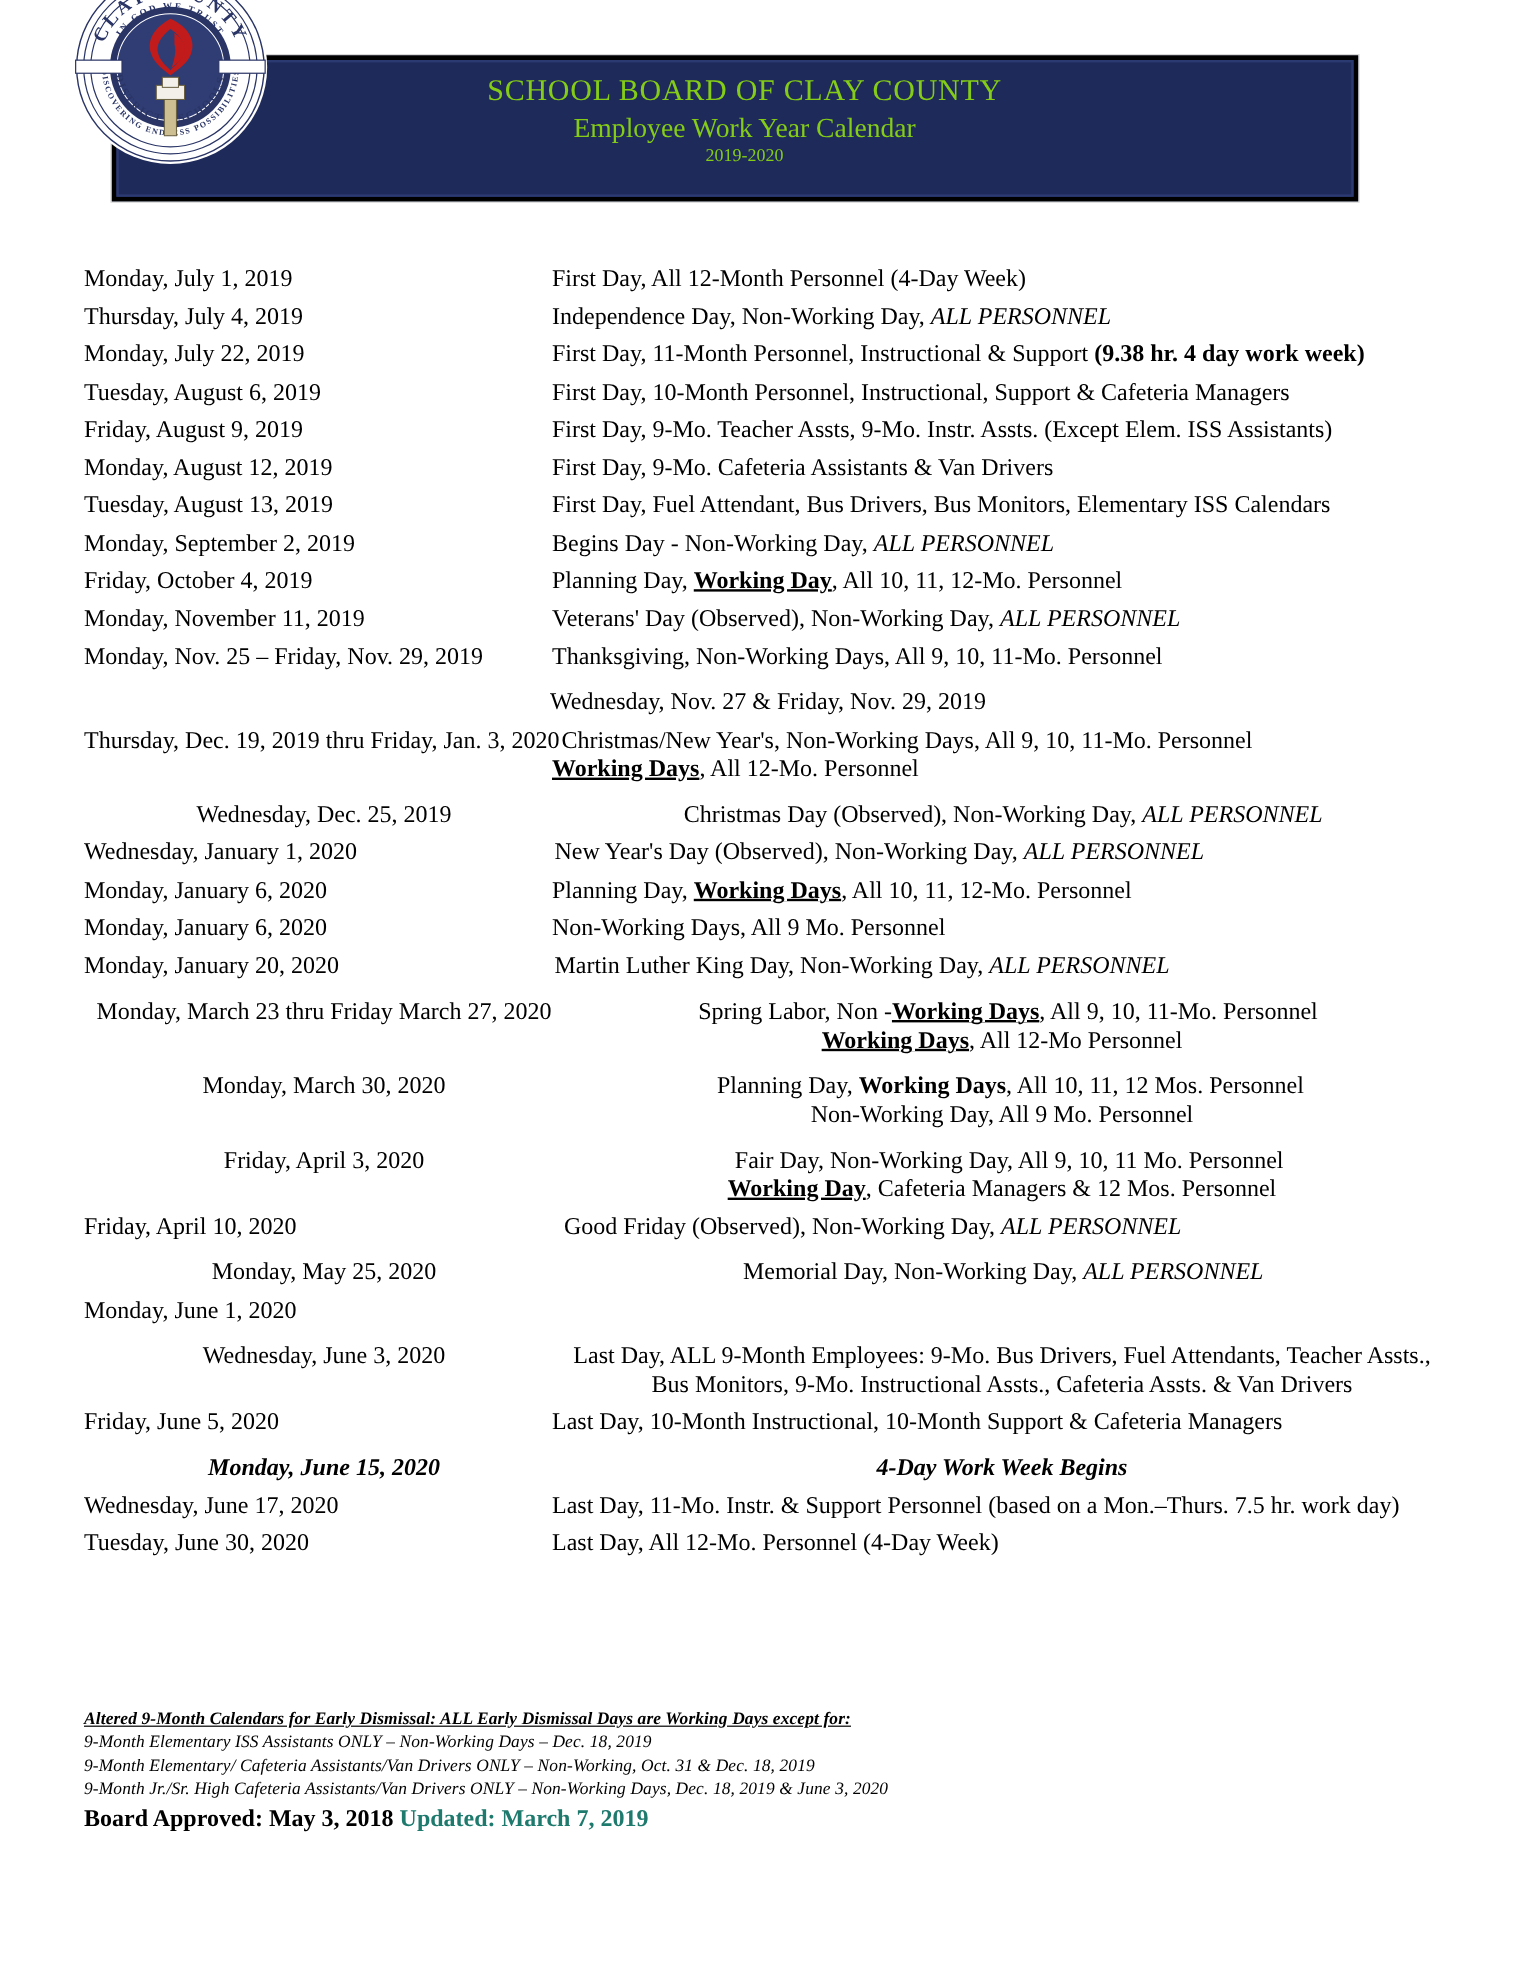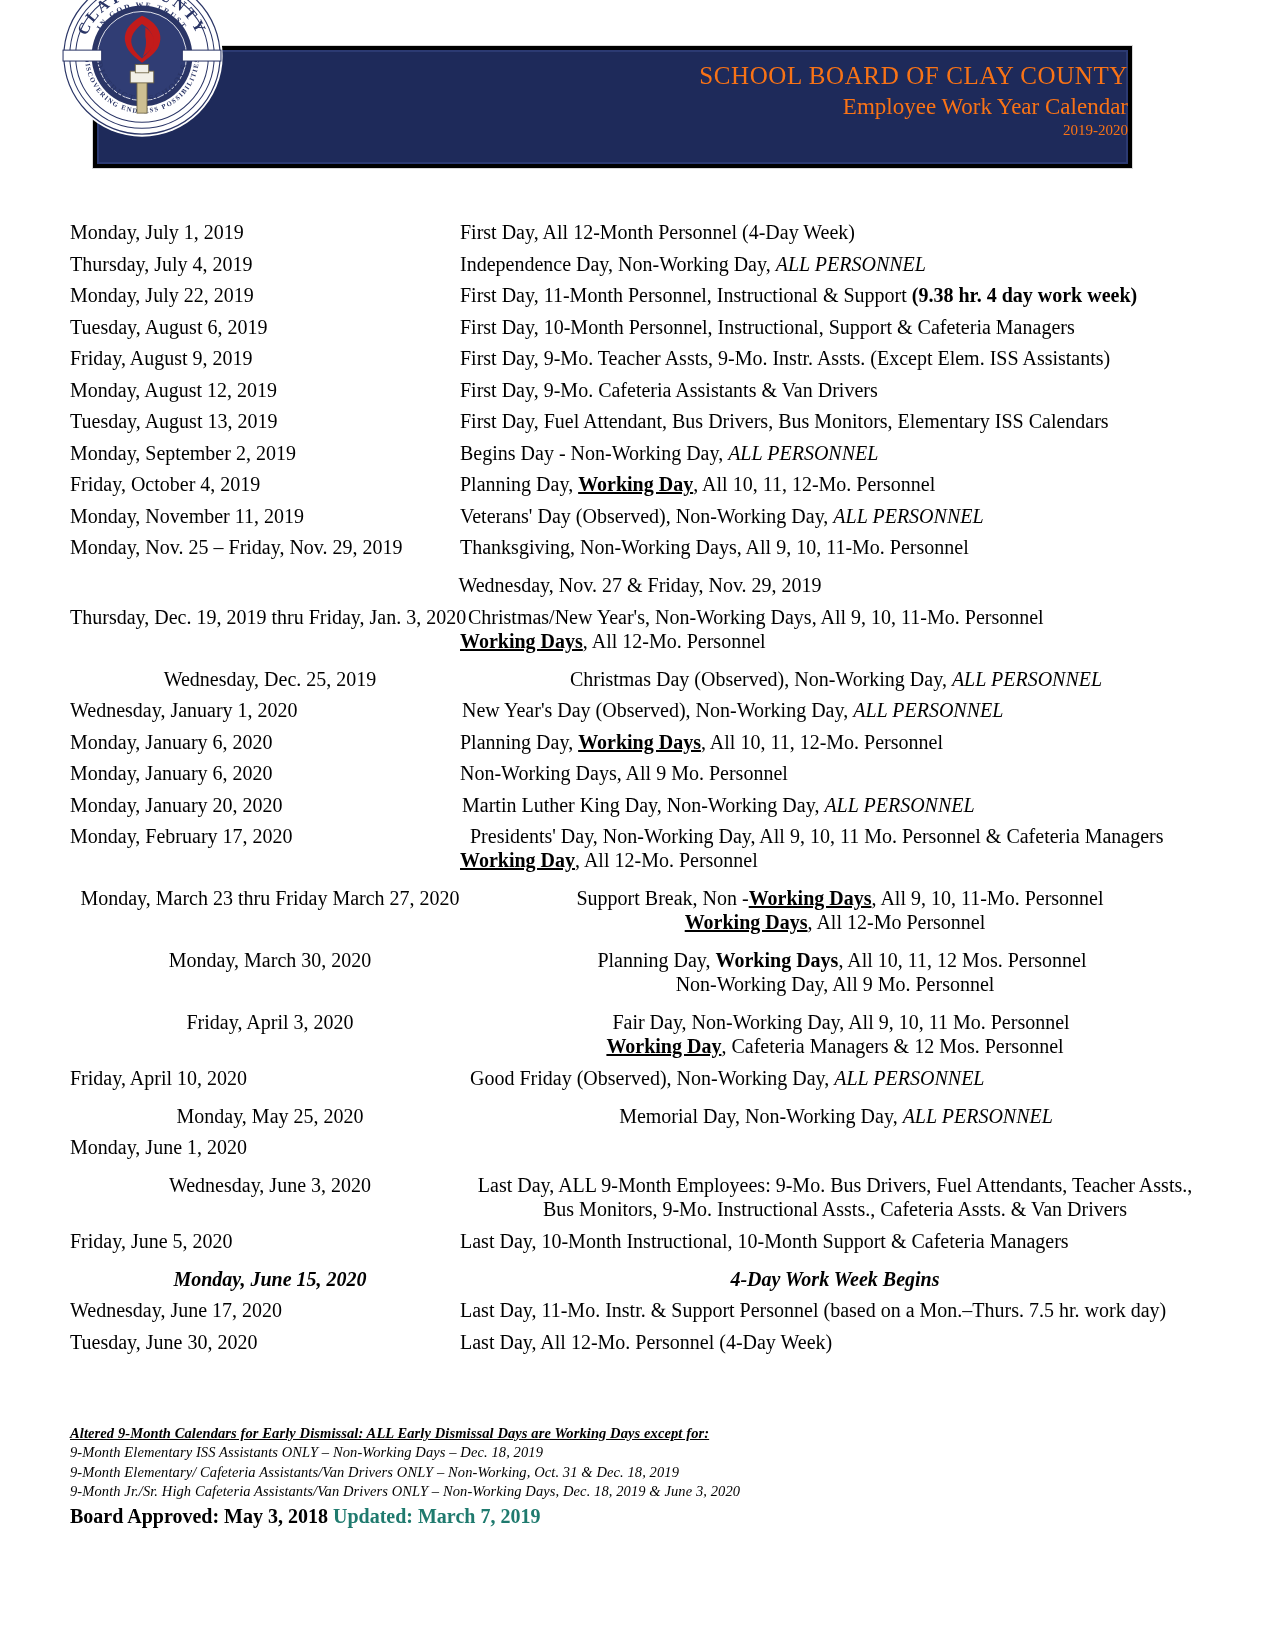--- a/index.html
+++ b/index.html
@@ -33,22 +33,22 @@
     position: absolute;
     inset: 0;
     border: 2px solid #2c3a72;
     box-sizing: border-box;
   }
   .header-titles {
     position: absolute;
     left: 16px;
     right: 0;
     top: 10px;
-    text-align: right;
-    color: #f97316;
+    text-align: center;
+    color: #84cc16;
     line-height: 1.28;
   }
   .header-line1 {
     font-size: 25px;
     letter-spacing: 0.6px;
     font-weight: 400;
   }
   .header-line2 {
     font-size: 23px;
     font-weight: 400;
@@ -227,22 +227,21 @@
       <div class="row"><span class="date">Friday, October 4, 2019</span><span class="desc"><span class="l"><span>Planning Day, </span><span class="bu">Working Day</span><span>, All 10, 11, 12-Mo. Personnel</span></span></span></div>
       <div class="row"><span class="date">Monday, November 11, 2019</span><span class="desc"><span class="l"><span>Veterans' Day (Observed), Non-Working Day, </span><span class="i">ALL PERSONNEL</span></span></span></div>
       <div class="row"><span class="date">Monday, Nov. 25 – Friday, Nov. 29, 2019</span><span class="desc"><span class="l"><span>Thanksgiving, Non-Working Days, All 9, 10, 11-Mo. Personnel</span></span></span></div>
       <div class="row gap-before"><span class="date">Wednesday, Nov. 27 &amp; Friday, Nov. 29, 2019</span></div>
       <div class="row"><span class="date">Thursday, Dec. 19, 2019 thru Friday, Jan. 3, 2020</span><span class="desc"><span class="l" style="padding-left: 8px;"><span>Christmas/New Year's, Non-Working Days, All 9, 10, 11-Mo. Personnel</span></span><span class="l"><span class="bu">Working Days</span><span>, All 12-Mo. Personnel</span></span></span></div>
       <div class="row gap-before"><span class="date">Wednesday, Dec. 25, 2019</span><span class="desc"><span class="l" style="padding-left: 2px;"><span>Christmas Day (Observed), Non-Working Day, </span><span class="i">ALL PERSONNEL</span></span></span></div>
       <div class="row"><span class="date">Wednesday, January 1, 2020</span><span class="desc"><span class="l" style="padding-left: 2px;"><span>New Year's Day (Observed), Non-Working Day, </span><span class="i">ALL PERSONNEL</span></span></span></div>
       <div class="row"><span class="date">Monday, January 6, 2020</span><span class="desc"><span class="l"><span>Planning Day, </span><span class="bu">Working Days</span><span>, All 10, 11, 12-Mo. Personnel</span></span></span></div>
       <div class="row"><span class="date">Monday, January 6, 2020</span><span class="desc"><span class="l"><span>Non-Working Days, All 9 Mo. Personnel</span></span></span></div>
       <div class="row"><span class="date">Monday, January 20, 2020</span><span class="desc"><span class="l" style="padding-left: 2px;"><span>Martin Luther King Day, Non-Working Day, </span><span class="i">ALL PERSONNEL</span></span></span></div>
-      <div class="row"><span class="date">Monday, February 17, 2020</span><span class="desc"><span class="l" style="padding-left: 10px;"><span>Presidents' Day, Non-Working Day, All 9, 10, 11 Mo. Personnel &amp; Cafeteria Managers</span></span><span class="l"><span class="bu">Working Day</span><span>, All 12-Mo. Personnel</span></span></span></div>
-      <div class="row gap-before"><span class="date">Monday, March 23 thru Friday March 27, 2020</span><span class="desc"><span class="l" style="padding-left: 10px;"><span>Support Break, Non -</span><span class="bu">Working Days</span><span>, All 9, 10, 11-Mo. Personnel</span></span><span class="l"><span class="bu">Working Days</span><span>, All 12-Mo Personnel</span></span></span></div>
+      <div class="row gap-before"><span class="date">Monday, March 23 thru Friday March 27, 2020</span><span class="desc"><span class="l" style="padding-left: 10px;"><span>Spring Labor, Non -</span><span class="bu">Working Days</span><span>, All 9, 10, 11-Mo. Personnel</span></span><span class="l"><span class="bu">Working Days</span><span>, All 12-Mo Personnel</span></span></span></div>
       <div class="row gap-before"><span class="date">Monday, March 30, 2020</span><span class="desc"><span class="l" style="padding-left: 14px;"><span>Planning Day, </span><span class="b">Working Days</span><span>, All 10, 11, 12 Mos. Personnel</span></span><span class="l"><span>Non-Working Day, All 9 Mo. Personnel</span></span></span></div>
       <div class="row gap-before"><span class="date">Friday, April 3, 2020</span><span class="desc"><span class="l" style="padding-left: 12px;"><span>Fair Day, Non-Working Day, All 9, 10, 11 Mo. Personnel</span></span><span class="l"><span class="bu">Working Day</span><span>, Cafeteria Managers &amp; 12 Mos. Personnel</span></span></span></div>
       <div class="row"><span class="date">Friday, April 10, 2020</span><span class="desc"><span class="l" style="padding-left: 10px;"><span>Good Friday (Observed), Non-Working Day, </span><span class="i">ALL PERSONNEL</span></span></span></div>
       <div class="row gap-before"><span class="date">Monday, May 25, 2020</span><span class="desc"><span class="l" style="padding-left: 2px;"><span>Memorial Day, Non-Working Day, </span><span class="i">ALL PERSONNEL</span></span></span></div>
       <div class="row"><span class="date">Monday, June 1, 2020</span></div>
       <div class="row gap-before"><span class="date">Wednesday, June 3, 2020</span><span class="desc"><span class="l"><span>Last Day, ALL  9-Month Employees:   9-Mo. Bus Drivers, Fuel Attendants, Teacher Assts.,</span></span><span class="l"><span>Bus Monitors,   9-Mo. Instructional Assts., Cafeteria Assts. &amp; Van Drivers</span></span></span></div>
       <div class="row"><span class="date">Friday, June 5, 2020</span><span class="desc"><span class="l"><span>Last Day, 10-Month Instructional, 10-Month Support &amp; Cafeteria Managers</span></span></span></div>
       <div class="row gap-before bold-italic"><span class="date">Monday, June 15, 2020</span><span class="desc"><span class="l"><span>4-Day Work Week Begins</span></span></span></div>
       <div class="row"><span class="date">Wednesday, June 17, 2020</span><span class="desc"><span class="l"><span>Last Day, 11-Mo. Instr. &amp; Support Personnel (based on a Mon.–Thurs. 7.5 hr. work day)</span></span></span></div>
       <div class="row"><span class="date">Tuesday, June 30, 2020</span><span class="desc"><span class="l"><span>Last Day, All 12-Mo. Personnel (4-Day Week)</span></span></span></div>

